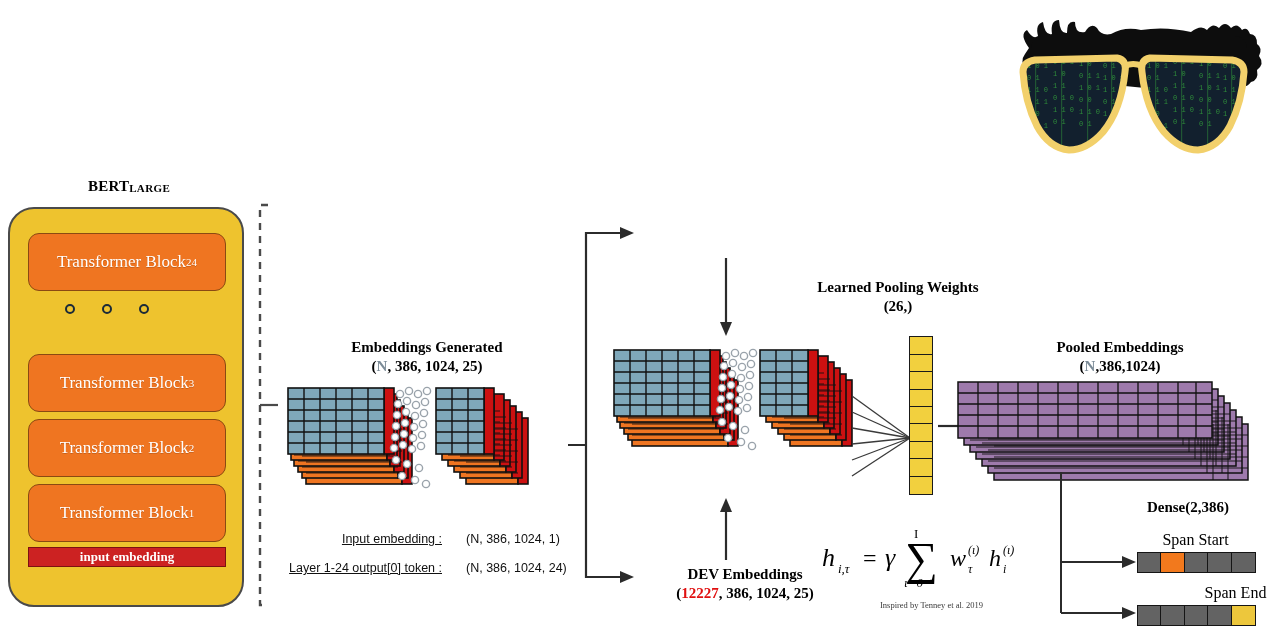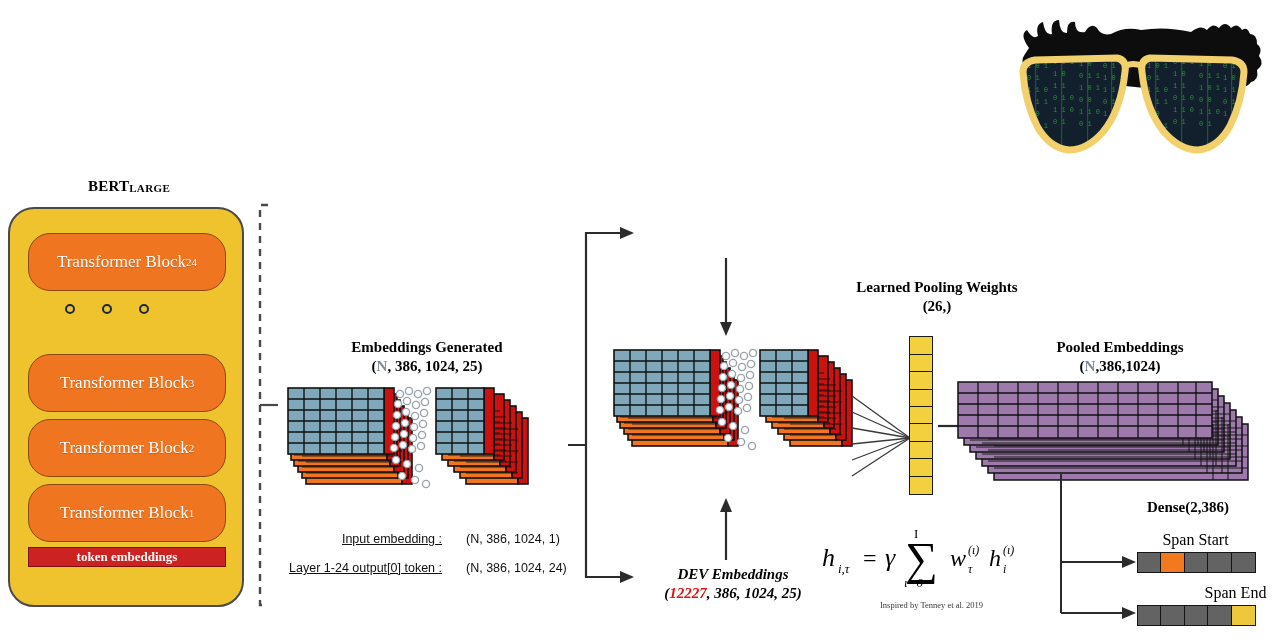--- a/index.html
+++ b/index.html
@@ -29,21 +29,21 @@
 
   
   #bert-label { position:absolute; left:88px; top:178px; font-size:15px; font-weight:bold; letter-spacing:.2px; }
   #bert-label .sub { font-size:11px; vertical-align:-1px; letter-spacing:.4px;}
   #bert-box {
     position:absolute; left:8px; top:207px; width:236px; height:400px;
     background:#eec32e; border:2px solid #4a4a4a; border-radius:26px;
   }
   .tblock {
     position:absolute; left:18px; width:198px; height:58px;
-    background:#ef7521; border:1.6px solid #8a4a12; border-radius:22px;
+    background:#ef7521; border:1.6px solid #8a4a12; border-radius:11px;
     color:#ffffff; font-size:17px;
     display:flex; align-items:center; justify-content:center;
     text-shadow:0 1px 0 rgba(0,0,0,.18);
   }
   .tblock sub { font-size:11px; }
   #tb24 { top:24px; }
   #tb3  { top:145px; }
   #tb2  { top:210px; }
   #tb1  { top:275px; }
   #dots { position:absolute; left:55px; top:95px; width:120px; display:flex; gap:27px; }
@@ -58,22 +58,22 @@
   
   #bracket { position:absolute; left:258px; top:203px; width:22px; height:404px; }
 
   
   .caption { position:absolute; text-align:center; font-size:15px; font-weight:bold; line-height:1.28; white-space:nowrap; }
   .nvar { color:#7b8b97; }
   .redn { color:#e01010; }
 
   #cap-embgen   { left:282px; top:338px; width:290px; }
   #cap-train    { left:600px; top:214px; width:290px; }
-  #cap-dev      { left:588px; top:565px; width:290px;font-style:italic; }
-  #cap-pool     { left:812px; top:278px; width:250px; }
+  #cap-dev      { left:600px; top:565px; width:290px; }
+  #cap-pool     { left:773px; top:278px; width:250px; }
   #cap-pooled   { left:985px; top:338px; width:270px; }
   #cap-dense    { left:1108px; top:498px; width:160px; font-size:15px;}
   #cap-spanstart{ left:1128px; top:530px; width:135px; font-size:16px; font-weight:400;}
   #cap-spanend  { left:1168px; top:583px; width:135px; font-size:16px; font-weight:400;}
 
   
   .note {
     position:absolute; font-family:"Liberation Sans", sans-serif;
     font-size:12.5px; color:#111; white-space:nowrap;
   }
@@ -226,21 +226,21 @@
         <sub>3</sub>
     </div>
     <div class="tblock" id="tb2">
       <span>Transformer Block</span>
         <sub>2</sub>
     </div>
     <div class="tblock" id="tb1">
       <span>Transformer Block</span>
         <sub>1</sub>
     </div>
-    <div id="input-emb">token embeddings</div>
+    <div id="input-emb">input embedding</div>
   </div>
 
   <div id="bracket">
     <svg width="22" height="404" viewBox="0 0 22 404">
       <path d="M10 2 L2 2 L2 402 L10 402" fill="none" stroke="#4a4a4a" stroke-width="2.4" stroke-dasharray="7 6"></path>
       <path d="M2 202 L20 202" fill="none" stroke="#4a4a4a" stroke-width="2.2"></path>
     </svg>
   </div>
 
   <div class="caption" id="cap-embgen">

